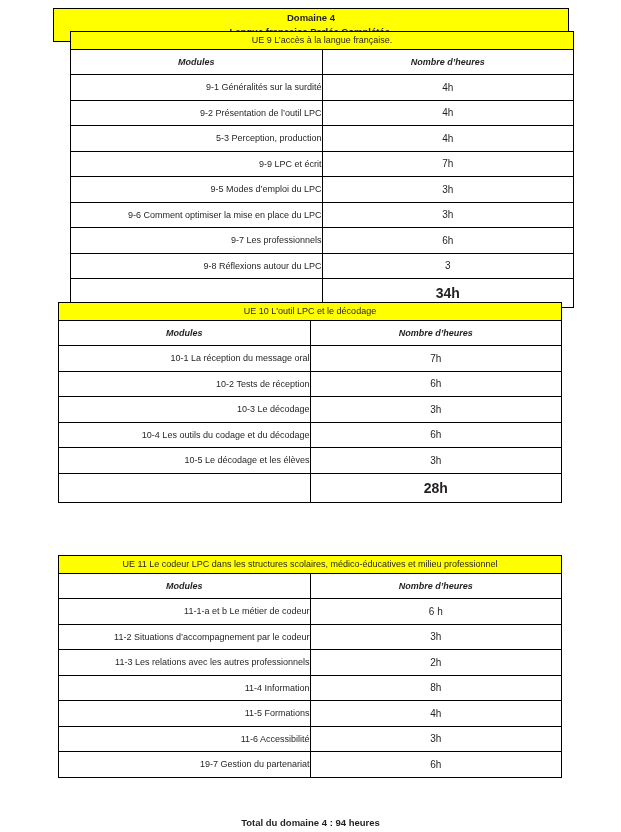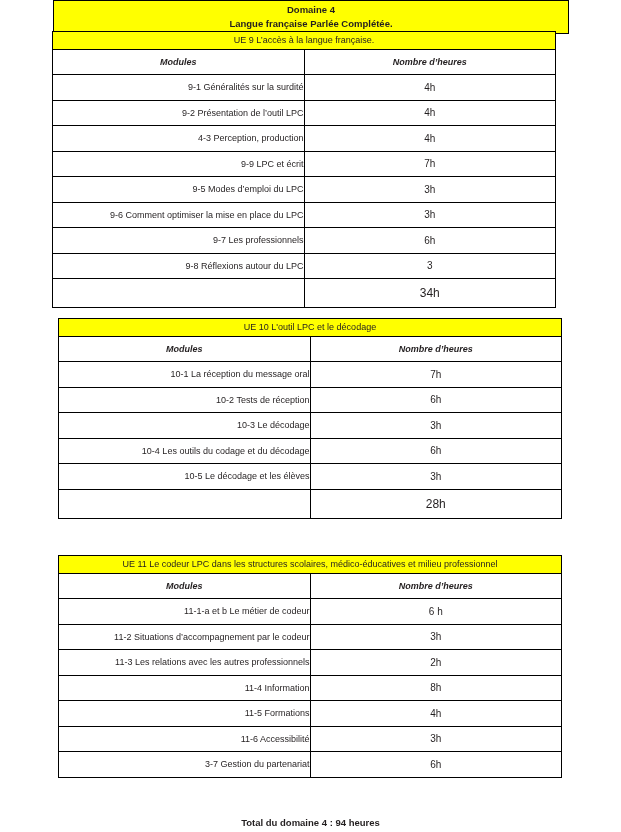--- a/index.html
+++ b/index.html
@@ -12,21 +12,21 @@
     height: 832px;
     font-family: "Liberation Sans", sans-serif;
     color: #231f20;
     position: relative;
     overflow: hidden;
   }
 
   .page {
     position: absolute;
     left: 53px;
-    top: 0;
+    top: 8px;
     width: 472px;
   }
 
   
   .domaine-banner {
     box-sizing: border-box;
     width: 516px;
     background: #ffff00;
     border: 1px solid #000000;
     text-align: center;
@@ -76,29 +76,29 @@
     height: 24.5px;
     font-size: 9px;
   }
   .hrs-cell {
     text-align: center;
     height: 24.5px;
     font-size: 10px;
   }
   .total-cell {
     text-align: center;
-    font-weight: normal;
+    font-weight: bold;
     height: 28px;
-    font-size: 12px;
+    font-size: 14px;
   }
   .blank-cell { height: 28px; }
 
   
-  #table-ue9  { position: absolute; left: 52px;  top: 31px;  }
-  #table-ue10 { position: absolute; left: 58px;  top: 318px; border-radius: 16px; }
+  #table-ue9  { position: absolute; left: 70px;  top: 31px;  }
+  #table-ue10 { position: absolute; left: 58px;  top: 302px; border-radius: 16px; }
   #table-ue11 { position: absolute; left: 58px;  top: 555px; }
 
   .ue-table { width: 504px; }
 
   
   #table-ue9 .ue-head-cell { }
 
   
   .footer-total {
     position: absolute;
@@ -133,21 +133,21 @@
       </tr>
       <tr>
         <td class="mod-cell col-mod">9-1 Généralités sur la surdité</td>
         <td class="hrs-cell col-hrs">4h</td>
       </tr>
       <tr>
         <td class="mod-cell col-mod">9-2 Présentation de l’outil LPC</td>
         <td class="hrs-cell col-hrs">4h</td>
       </tr>
       <tr>
-        <td class="mod-cell col-mod">4-3 Perception, production</td>
+        <td class="mod-cell col-mod">5-3 Perception, production</td>
         <td class="hrs-cell col-hrs">4h</td>
       </tr>
       <tr>
         <td class="mod-cell col-mod">9-9 LPC et écrit</td>
         <td class="hrs-cell col-hrs">7h</td>
       </tr>
       <tr>
         <td class="mod-cell col-mod">9-5 Modes d’emploi du LPC</td>
         <td class="hrs-cell col-hrs">3h</td>
       </tr>
@@ -231,19 +231,19 @@
       </tr>
       <tr>
         <td class="mod-cell col-mod">11-5 Formations</td>
         <td class="hrs-cell col-hrs">4h</td>
       </tr>
       <tr>
         <td class="mod-cell col-mod">11-6 Accessibilité</td>
         <td class="hrs-cell col-hrs">3h</td>
       </tr>
       <tr>
-        <td class="mod-cell col-mod">3-7 Gestion du partenariat</td>
+        <td class="mod-cell col-mod">19-7 Gestion du partenariat</td>
         <td class="hrs-cell col-hrs">6h</td>
       </tr>
     </tbody>
   </table>
 
 <div class="footer-total">Total du domaine 4 : 94 heures</div>
 
 </body></html>

